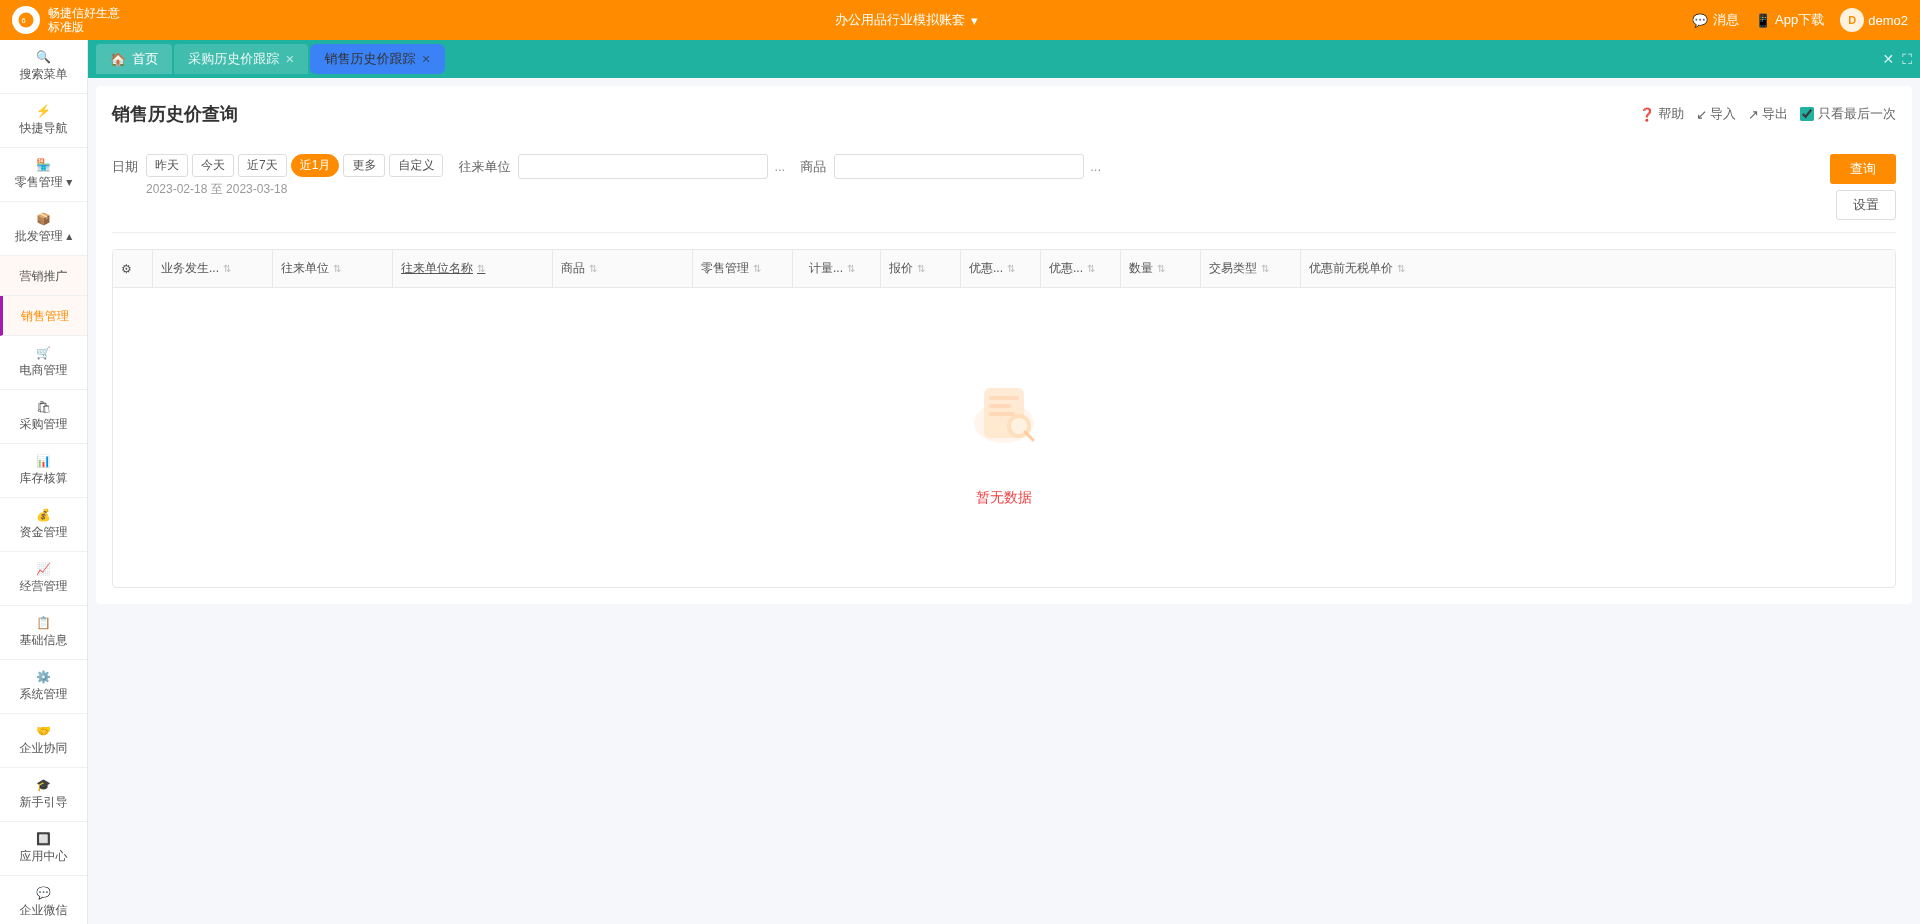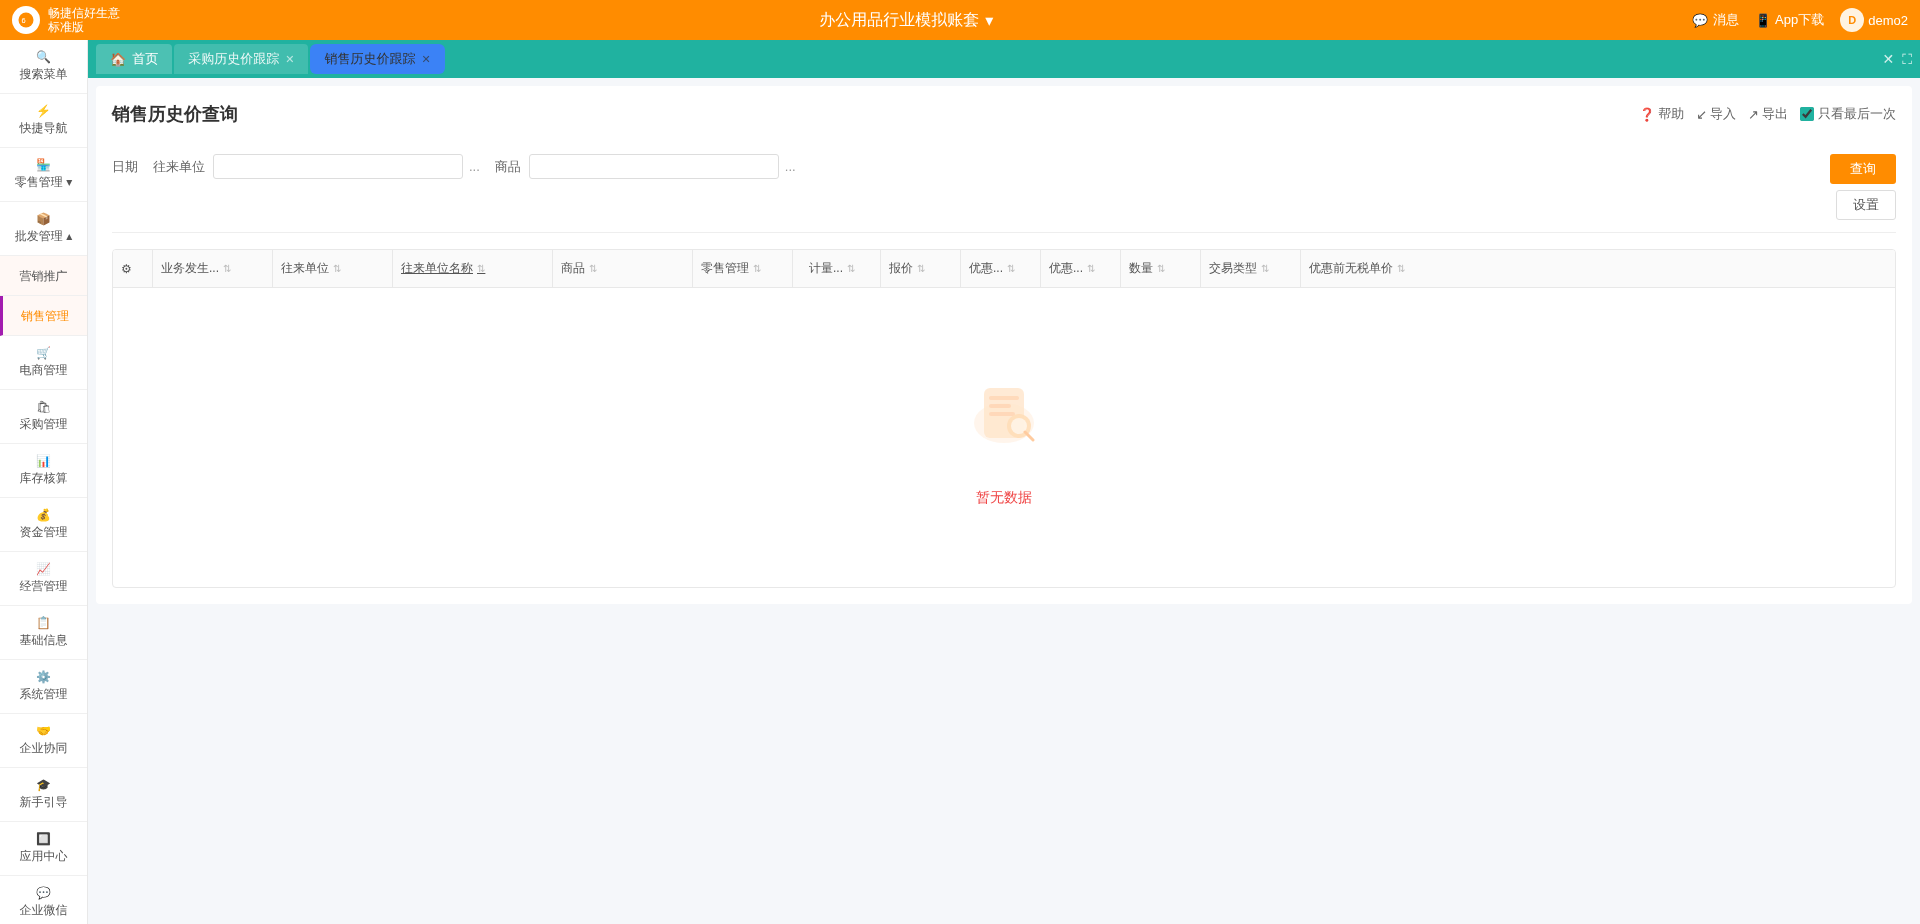--- a/index.html
+++ b/index.html
@@ -4,21 +4,21 @@
   <style>
     * { box-sizing: border-box; margin: 0; padding: 0; }
     body { font-family: 'Microsoft YaHei', Arial, sans-serif; font-size: 13px; background: #f5f5f5; color: #333; display: flex; flex-direction: column; height: 924px; overflow: hidden; }
 
     
     .topbar { background: #ff8c00; display: flex; align-items: center; justify-content: space-between; height: 40px; padding: 0 12px; }
     .topbar-left { display: flex; align-items: center; gap: 8px; }
     .logo-icon { width: 28px; height: 28px; background: #fff; border-radius: 50%; display: flex; align-items: center; justify-content: center; }
     .logo-icon svg { width: 18px; height: 18px; }
     .brand-text { color: #fff; font-size: 12px; line-height: 1.2; }
-    .topbar-center { display: flex; align-items: center; gap: 6px; color: #fff; font-size: 16px; cursor: pointer; text-align: center; }
+    .topbar-center { display: flex; align-items: center; gap: 6px; color: #fff; font-size: 13px; cursor: pointer; text-align: center; }
     .topbar-right { display: flex; align-items: center; gap: 16px; color: #fff; font-size: 13px; }
     .topbar-right-item { display: flex; align-items: center; gap: 4px; cursor: pointer; }
 
     
     .main-layout { display: flex; flex: 1; overflow: hidden; }
 
     
     .sidebar { width: 88px; background: #fff; border-right: 1px solid #e8e8e8; display: flex; flex-direction: column; overflow-y: auto; }
     .sidebar-item { padding: 10px 4px; text-align: center; cursor: pointer; color: #555; font-size: 12px; border-bottom: 1px solid #f0f0f0; transition: background 0.2s; }
     .sidebar-item-label { display: block; margin-top: 2px; }
@@ -248,20 +248,31 @@
             <div class="checkbox-wrapper">
               <input type="checkbox" class="checkbox-teal" checked="" style="">
               <span>只看最后一次</span>
             </div>
           </div>
         </div>
 
         <div class="filter-bar">
           <div class="filter-group">
             <span class="filter-label">日期</span>
+            <div class="filter-date-btns">
+              <div class="date-btn-row">
+                <button class="date-btn">昨天</button>
+                <button class="date-btn">今天</button>
+                <button class="date-btn">近7天</button>
+                <button class="date-btn active">近1月</button>
+                <button class="date-btn">更多</button>
+                <button class="date-btn">自定义</button>
+              </div>
+              <div class="date-range-text">2023-02-18 至 2023-03-18</div>
+            </div>
           </div>
 
           <div class="filter-group">
             <span class="filter-label">往来单位</span>
             <div class="filter-input-group">
               <input class="filter-input" type="text" style="width: 250px;">
               <span class="filter-ellipsis">...</span>
             </div>
           </div>
 

